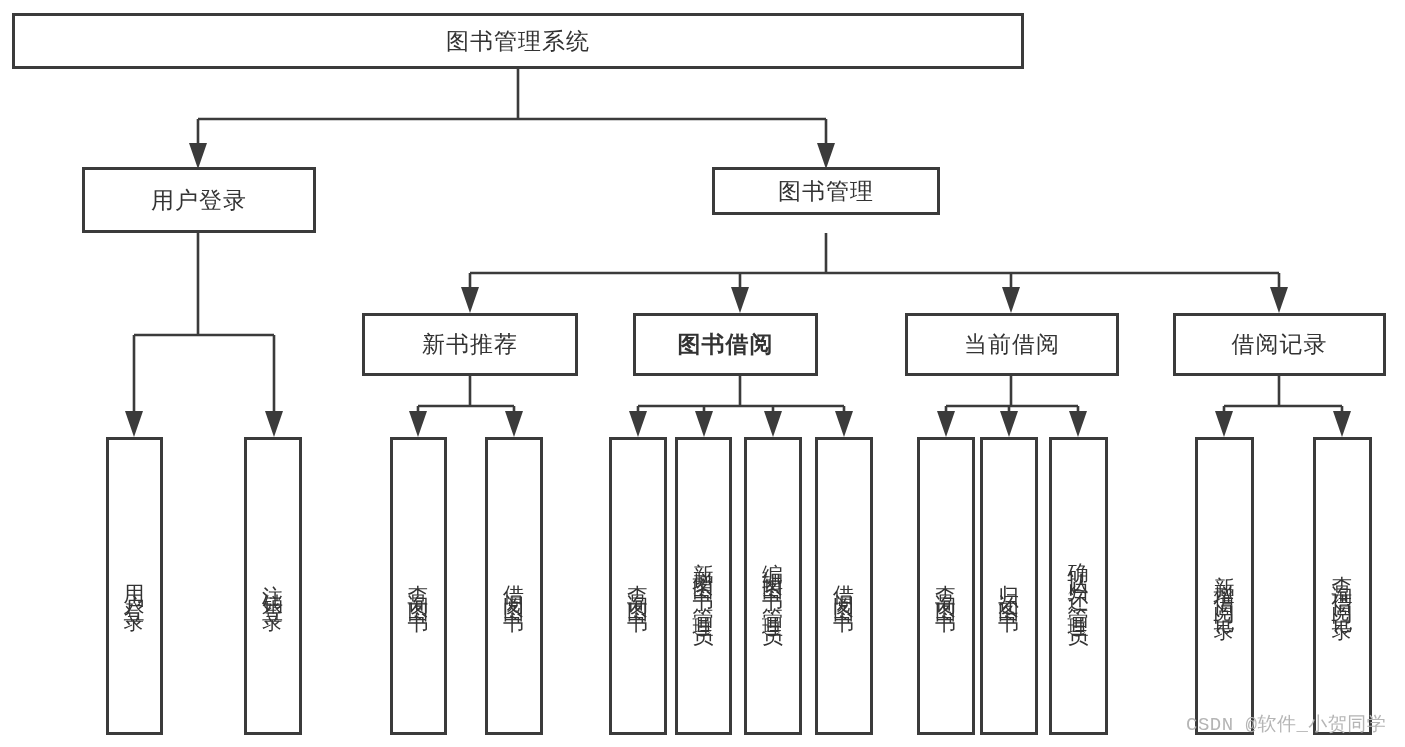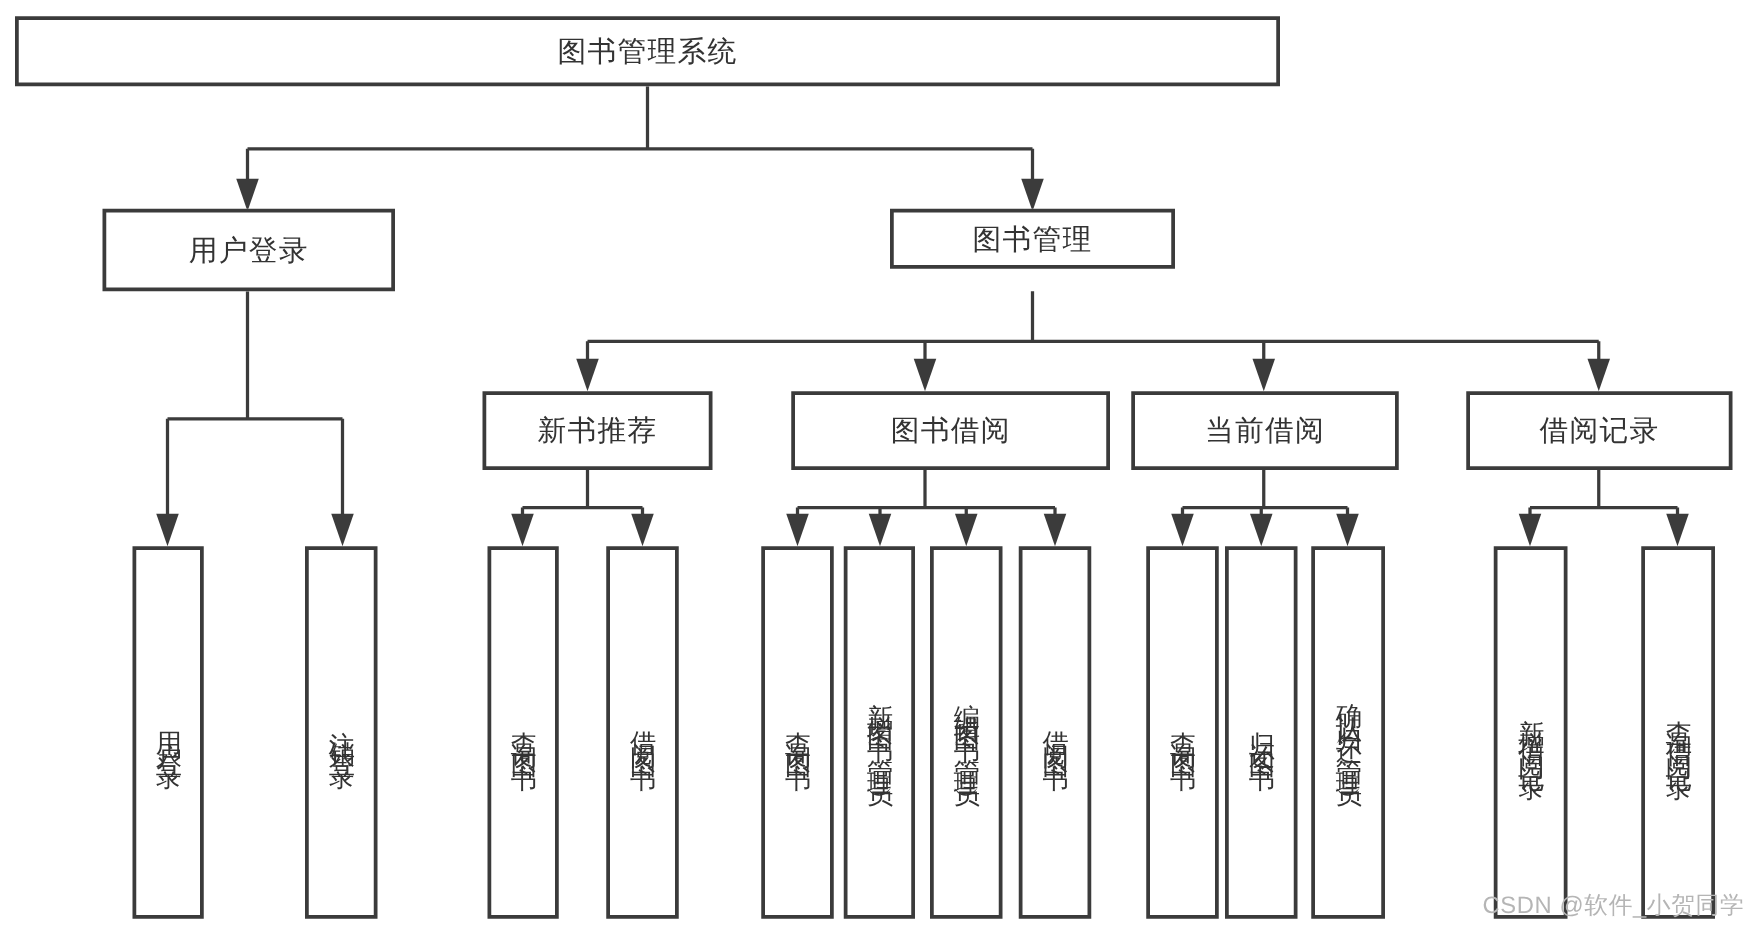--- a/index.html
+++ b/index.html
@@ -60,20 +60,21 @@
   .watermark {
     position: absolute;
     left: 1186px;
     top: 714px;
     font-size: 19px;
     line-height: 1.2;
     letter-spacing: 0.5px;
     color: var(--watermark);
     white-space: nowrap;
     z-index: 5;
+    font-family: Liberation Mono, monospace;
   }
 </style>
 </head>
 <body>
 
 <div class="canvas">
 
   <svg class="connector-layer" viewBox="0 0 1405 747" xmlns="http://www.w3.org/2000/svg">
 
     <path d="M518 69 V119 M198 119 H826 M198 119 V148 M826 119 V148"></path>
@@ -114,24 +115,24 @@
     <span class="hlabel">图书管理系统</span>
   </div>
 
   <div class="box" style="left:82px; top:167px; width:234px; height:66px;">
     <span class="hlabel">用户登录</span>
   </div>
   <div class="box" style="left:712px; top:167px; width:228px; height:48px;">
     <span class="hlabel">图书管理</span>
   </div>
 
-  <div class="box" style="left:362px; top:313px; width:184px; height:63px;margin-left:24px;">
+  <div class="box" style="left:362px; top:313px; width:216px; height:63px;">
     <span class="hlabel">新书推荐</span>
   </div>
-  <div class="box" style="left:633px; top:313px; width:255px; height:63px;">
+  <div class="box" style="left:633px; top:313px; width:185px; height:63px;font-weight:bold;">
     <span class="hlabel">图书借阅</span>
   </div>
   <div class="box" style="left:905px; top:313px; width:214px; height:63px;">
     <span class="hlabel">当前借阅</span>
   </div>
   <div class="box" style="left:1173px; top:313px; width:213px; height:63px;">
     <span class="hlabel">借阅记录</span>
   </div>
 
   <div class="box" style="left:106px; top:437px; width:57px; height:298px;">

